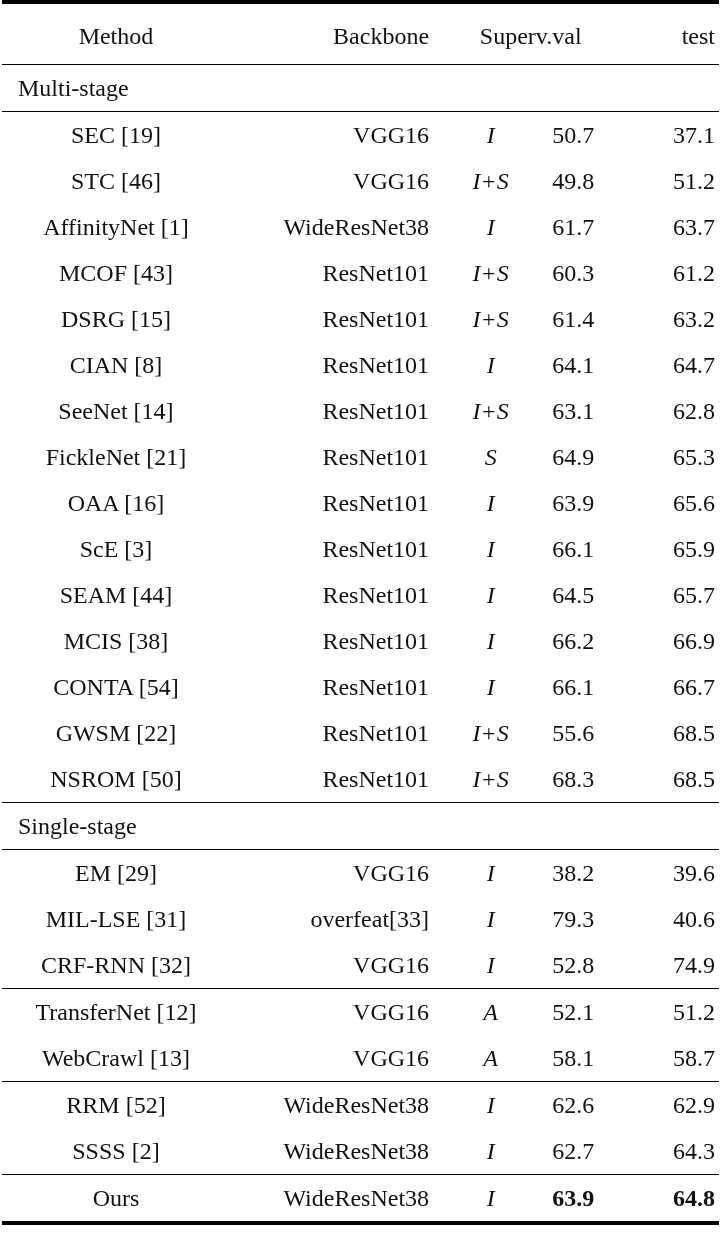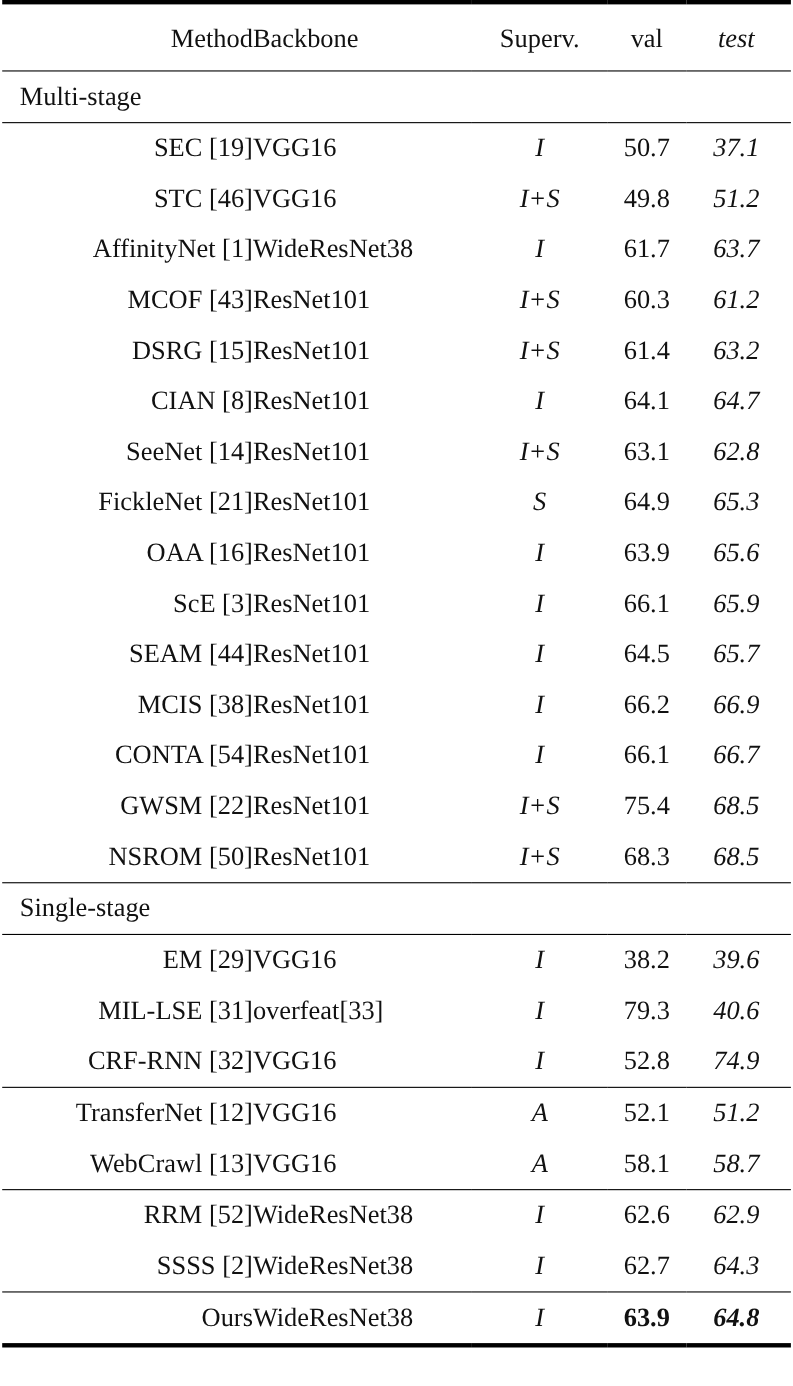--- a/index.html
+++ b/index.html
@@ -1,24 +1,24 @@
 <!DOCTYPE html>
 <html><head>
 <meta charset="utf-8">
 <style>
   html, body { margin: 0; padding: 0; background: #ffffff; }
   body { width: 721px; height: 1260px; overflow: hidden; font-family: "Liberation Serif", "DejaVu Serif", serif; color: #111; }
   table { border-collapse: collapse; width: 717px; margin-left: 2px; font-size: 24px; }
   td, th { padding: 0; height: 46px; font-weight: normal; white-space: nowrap; }
-  .c-method { width: 229px; text-align: right; }
-  .c-backbone { width: 200px; text-align: left; }
+  .c-method { width: 229px; text-align: center; }
+  .c-backbone { width: 200px; text-align: right; }
   .c-superv { width: 124px; text-align: center; font-style: italic; }
-  .c-val { width: 72px; text-align: center; }
-  .c-test { width: 92px; text-align: center; padding-right: 4px; font-style: italic; }
-  th.c-superv { font-style: normal; }
+  .c-val { width: 72px; text-align: left; }
+  .c-test { width: 92px; text-align: right; padding-right: 4px; }
+  th.c-superv { font-style: normal; text-align: right; }
   tr.head th { height: 56px; padding-top: 4px; }
   tr.top-rule td, tr.top-rule th { border-top: 4px solid #000; }
   .section td { text-align: left; padding-left: 16px; height: 46px; }
   .rule-above td { border-top: 1.5px solid #000; }
   .bottom td { border-bottom: 4px solid #000; }
   .bold { font-weight: bold; }
 </style>
 </head>
 <body>
 
@@ -124,21 +124,21 @@
         <td class="c-method">CONTA [54]</td>
         <td class="c-backbone">ResNet101</td>
         <td class="c-superv">I</td>
         <td class="c-val">66.1</td>
         <td class="c-test">66.7</td>
       </tr>
       <tr>
         <td class="c-method">GWSM [22]</td>
         <td class="c-backbone">ResNet101</td>
         <td class="c-superv">I+S</td>
-        <td class="c-val">75.4</td>
+        <td class="c-val">55.6</td>
         <td class="c-test">68.5</td>
       </tr>
       <tr>
         <td class="c-method">NSROM [50]</td>
         <td class="c-backbone">ResNet101</td>
         <td class="c-superv">I+S</td>
         <td class="c-val">68.3</td>
         <td class="c-test">68.5</td>
       </tr>
       <tr class="section rule-above">

